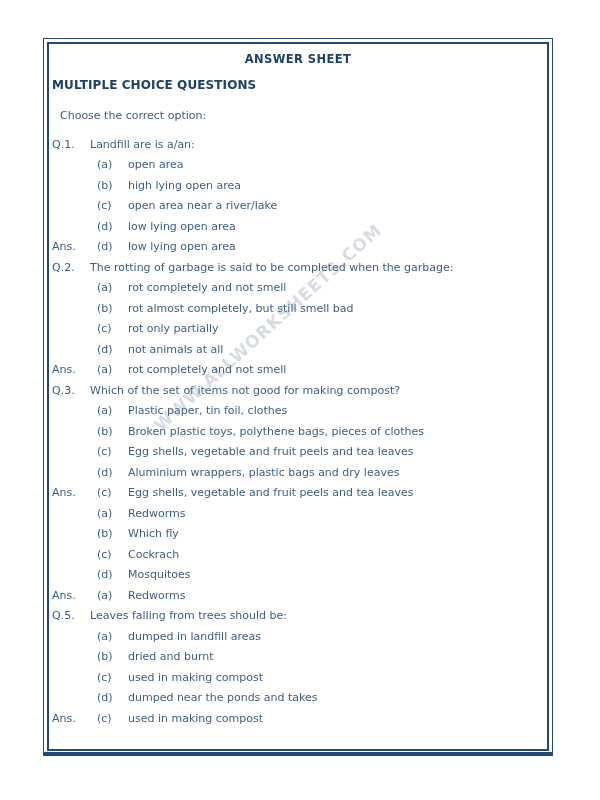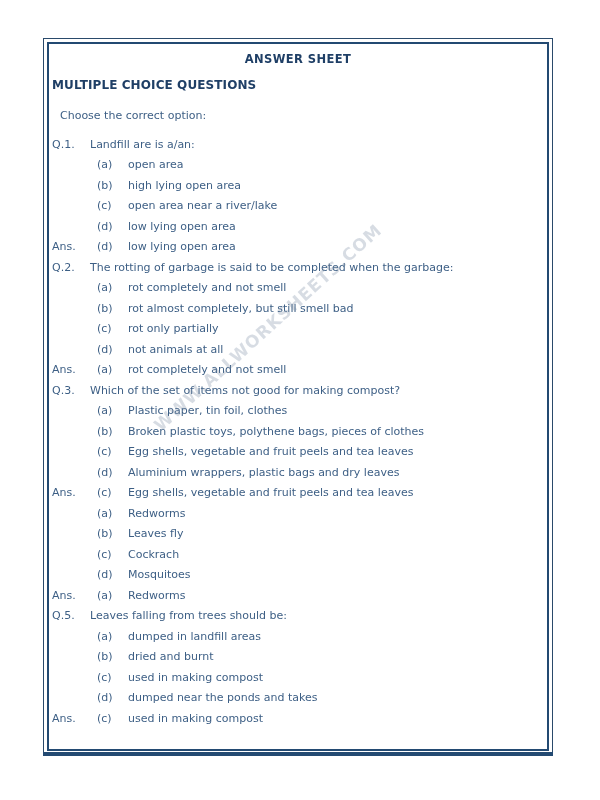--- a/index.html
+++ b/index.html
@@ -270,21 +270,21 @@
         </div>
         <div class="q-block">
           <div class="row opt-row">
             <span class="pad"></span>
             <span class="letter">(a)</span>
             <span class="text">Redworms</span>
           </div>
           <div class="row opt-row">
             <span class="pad"></span>
             <span class="letter">(b)</span>
-            <span class="text">Leaves fly</span>
+            <span class="text">Which fly</span>
           </div>
           <div class="row opt-row">
             <span class="pad"></span>
             <span class="letter">(c)</span>
             <span class="text">Cockrach</span>
           </div>
           <div class="row opt-row">
             <span class="pad"></span>
             <span class="letter">(d)</span>
             <span class="text">Mosquitoes</span>

